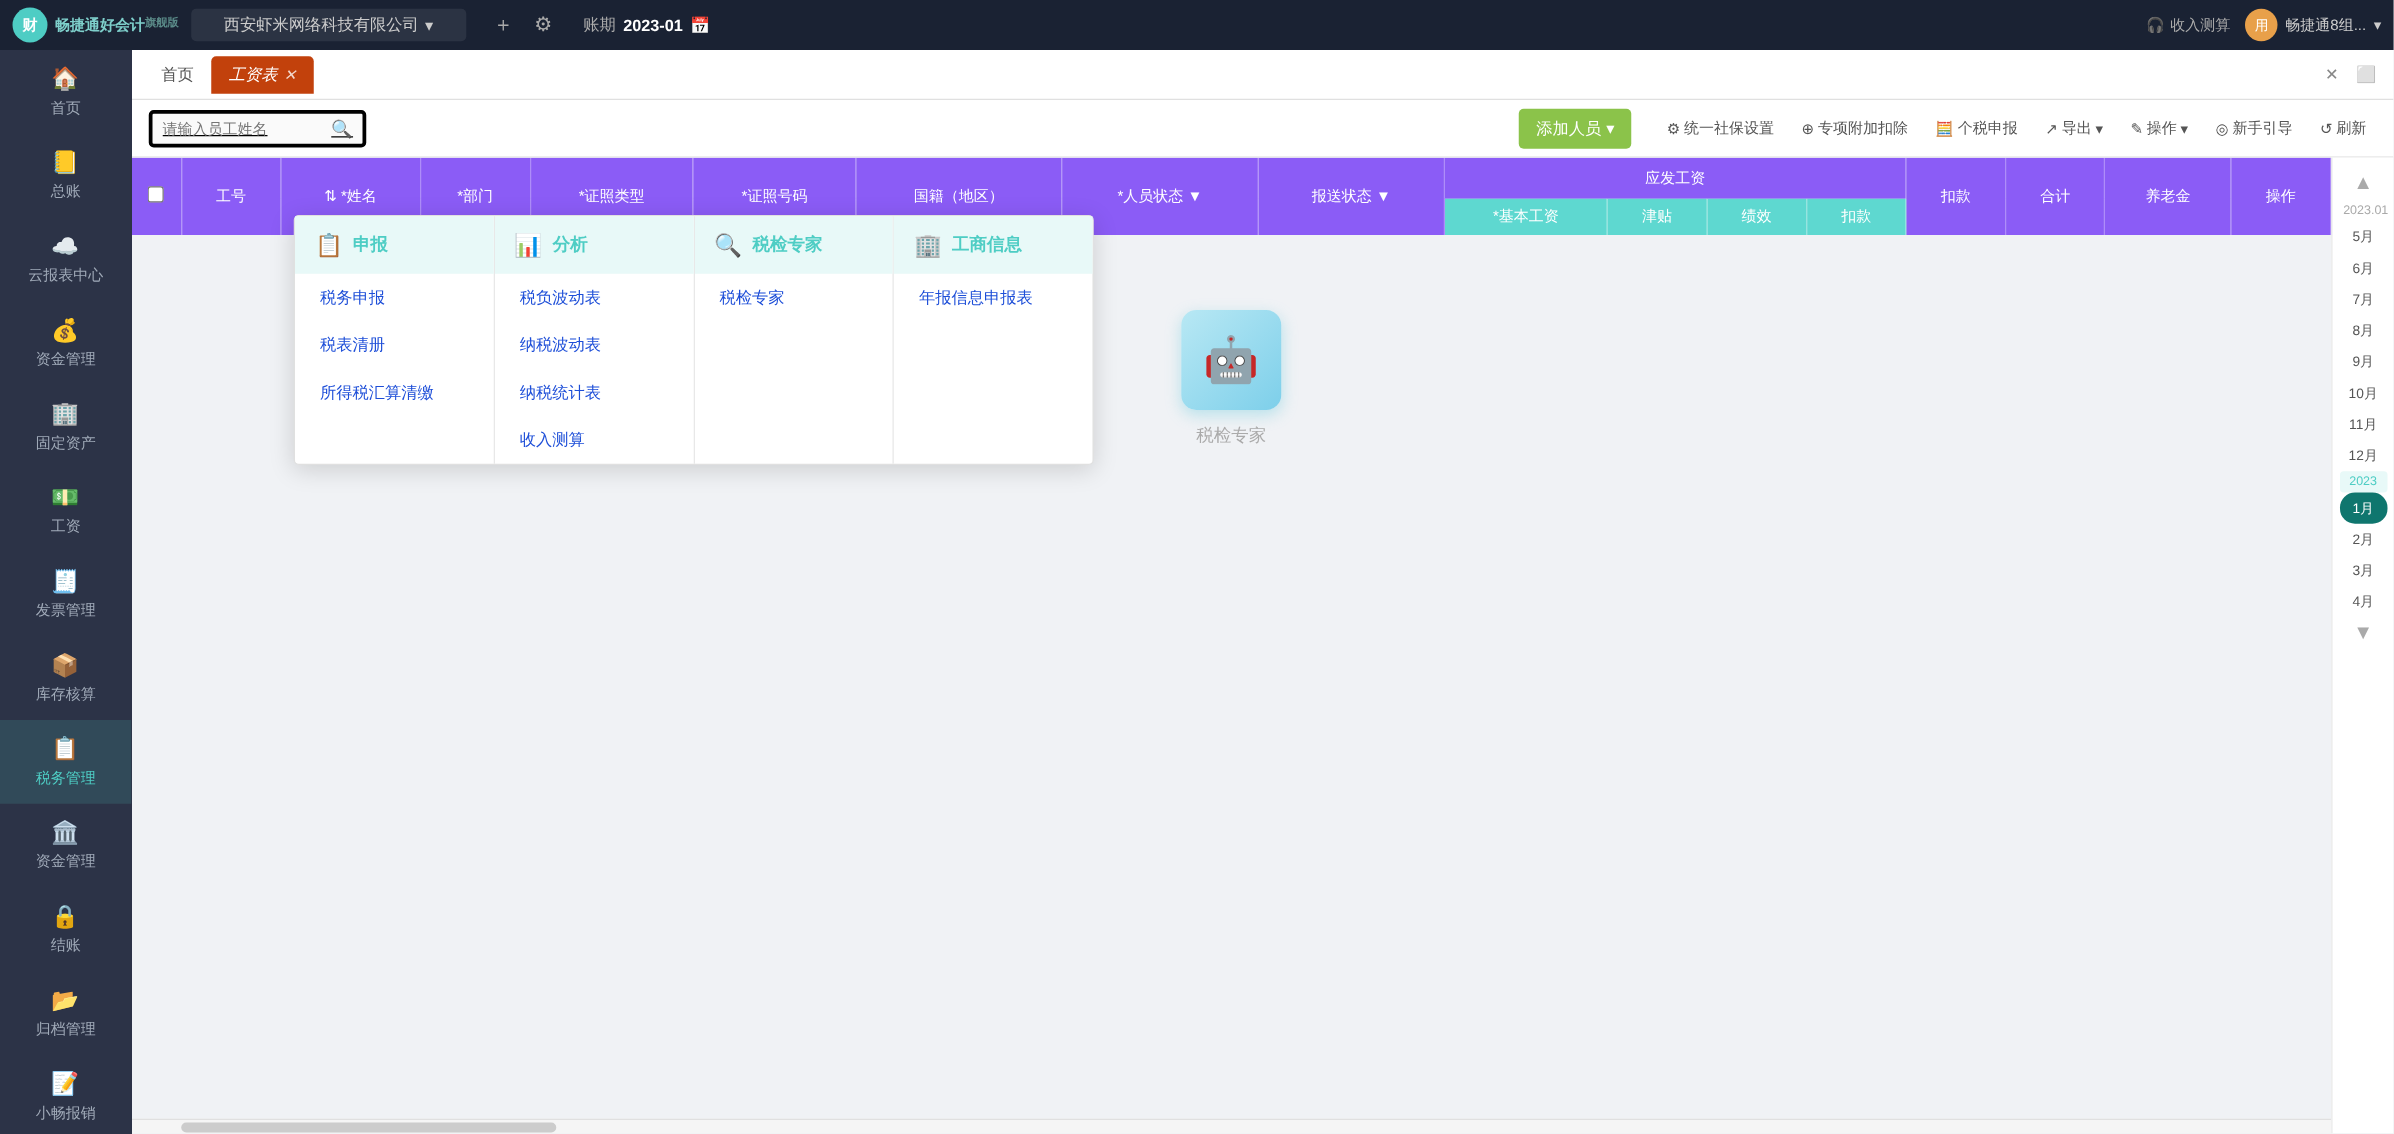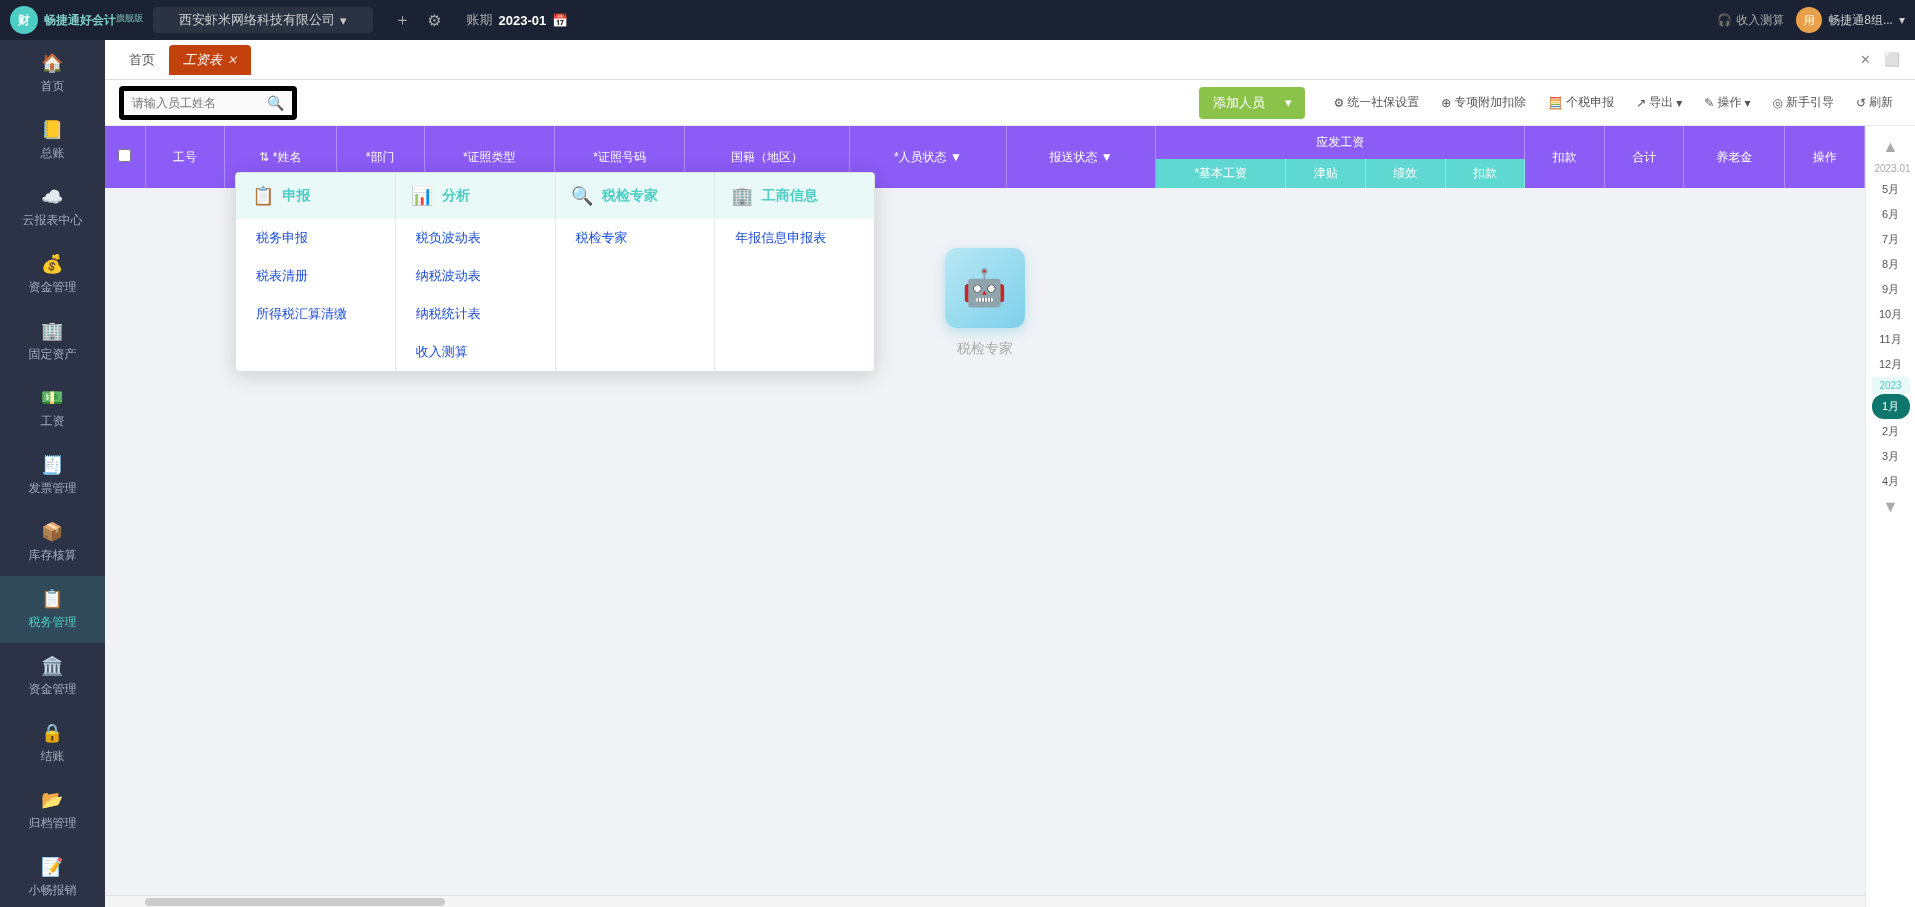--- a/index.html
+++ b/index.html
@@ -122,37 +122,38 @@
       background: #fff;
       display: flex;
       align-items: center;
       padding: 0 14px;
       gap: 10px;
       border-bottom: 1px solid #e8e8e8;
       flex-shrink: 0;
     }
     .search-box {
       display: flex; align-items: center;
-      border: 5px solid #000000;
+      border: 3px solid #000000;
       border-radius: 4px;
       padding: 4px 8px;
       gap: 5px;
       background: #fafafa;
+      text-decoration: underline;
     }
     .search-box input {
       border: none; outline: none;
       background: transparent;
       font-size: 12px;
       color: #555;
       width: 130px;
     }
     .search-icon { color: #aaa; font-size: 14px; cursor: pointer; }
 
     .add-btn {
-      display: flex; align-items: center; gap: 20px;
+      display: flex; align-items: center; gap: 4px;
       background: #8bc34a;
       color: white;
       border: none;
       padding: 7px 14px;
       border-radius: 4px;
       cursor: pointer;
       font-size: 13px;
       font-family: inherit;
       margin-left: auto;
     }

